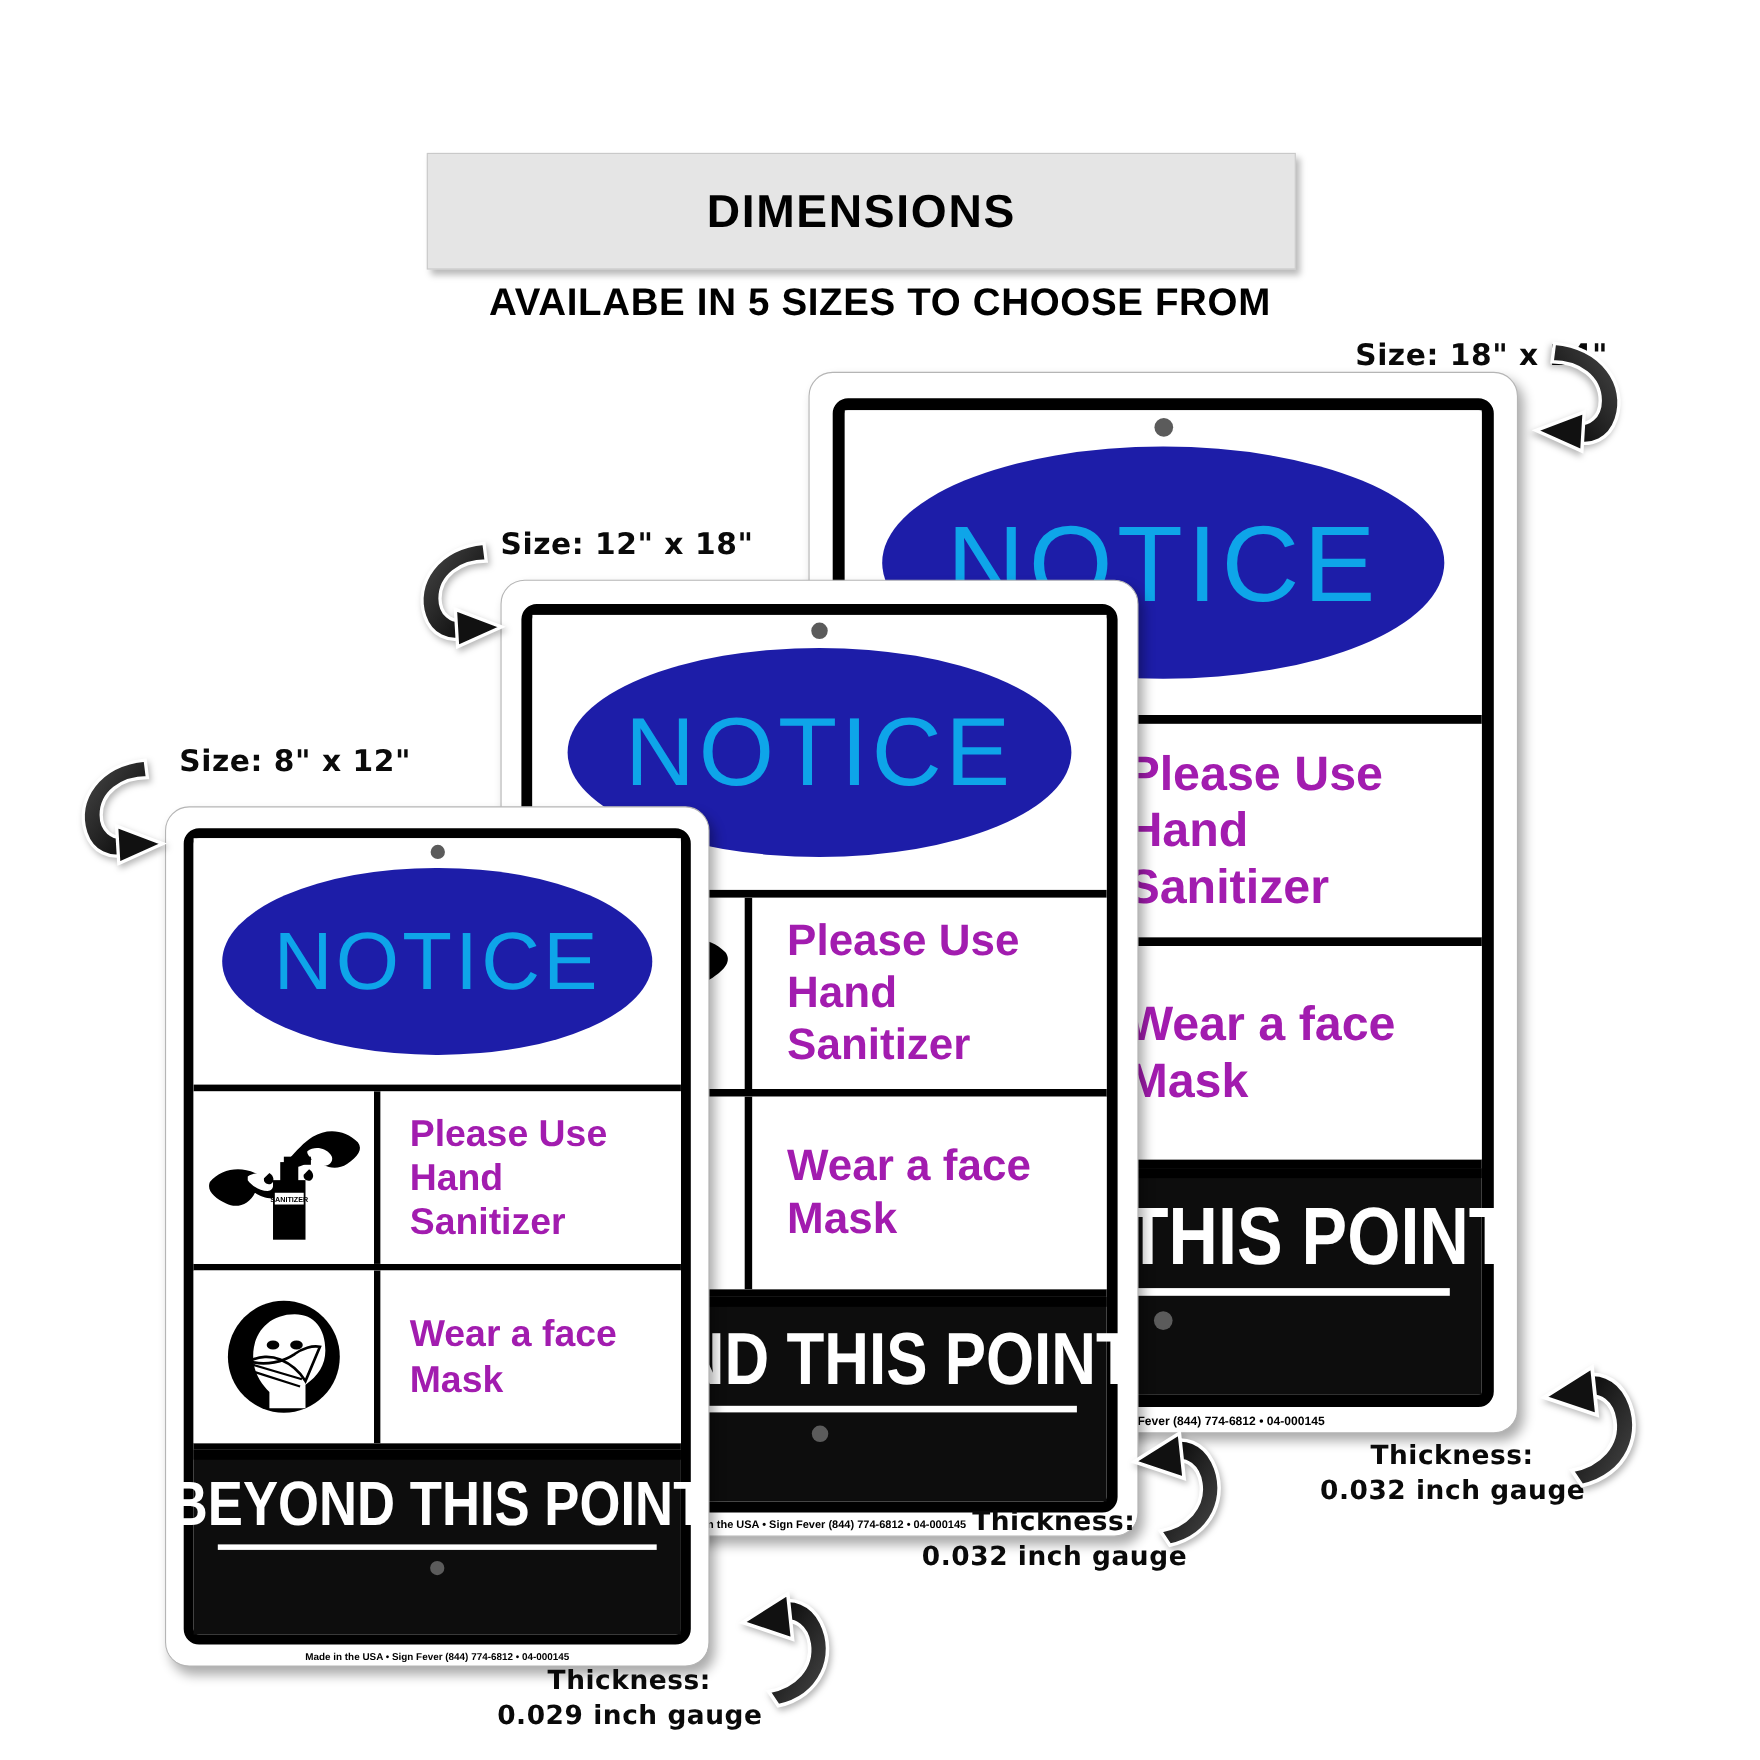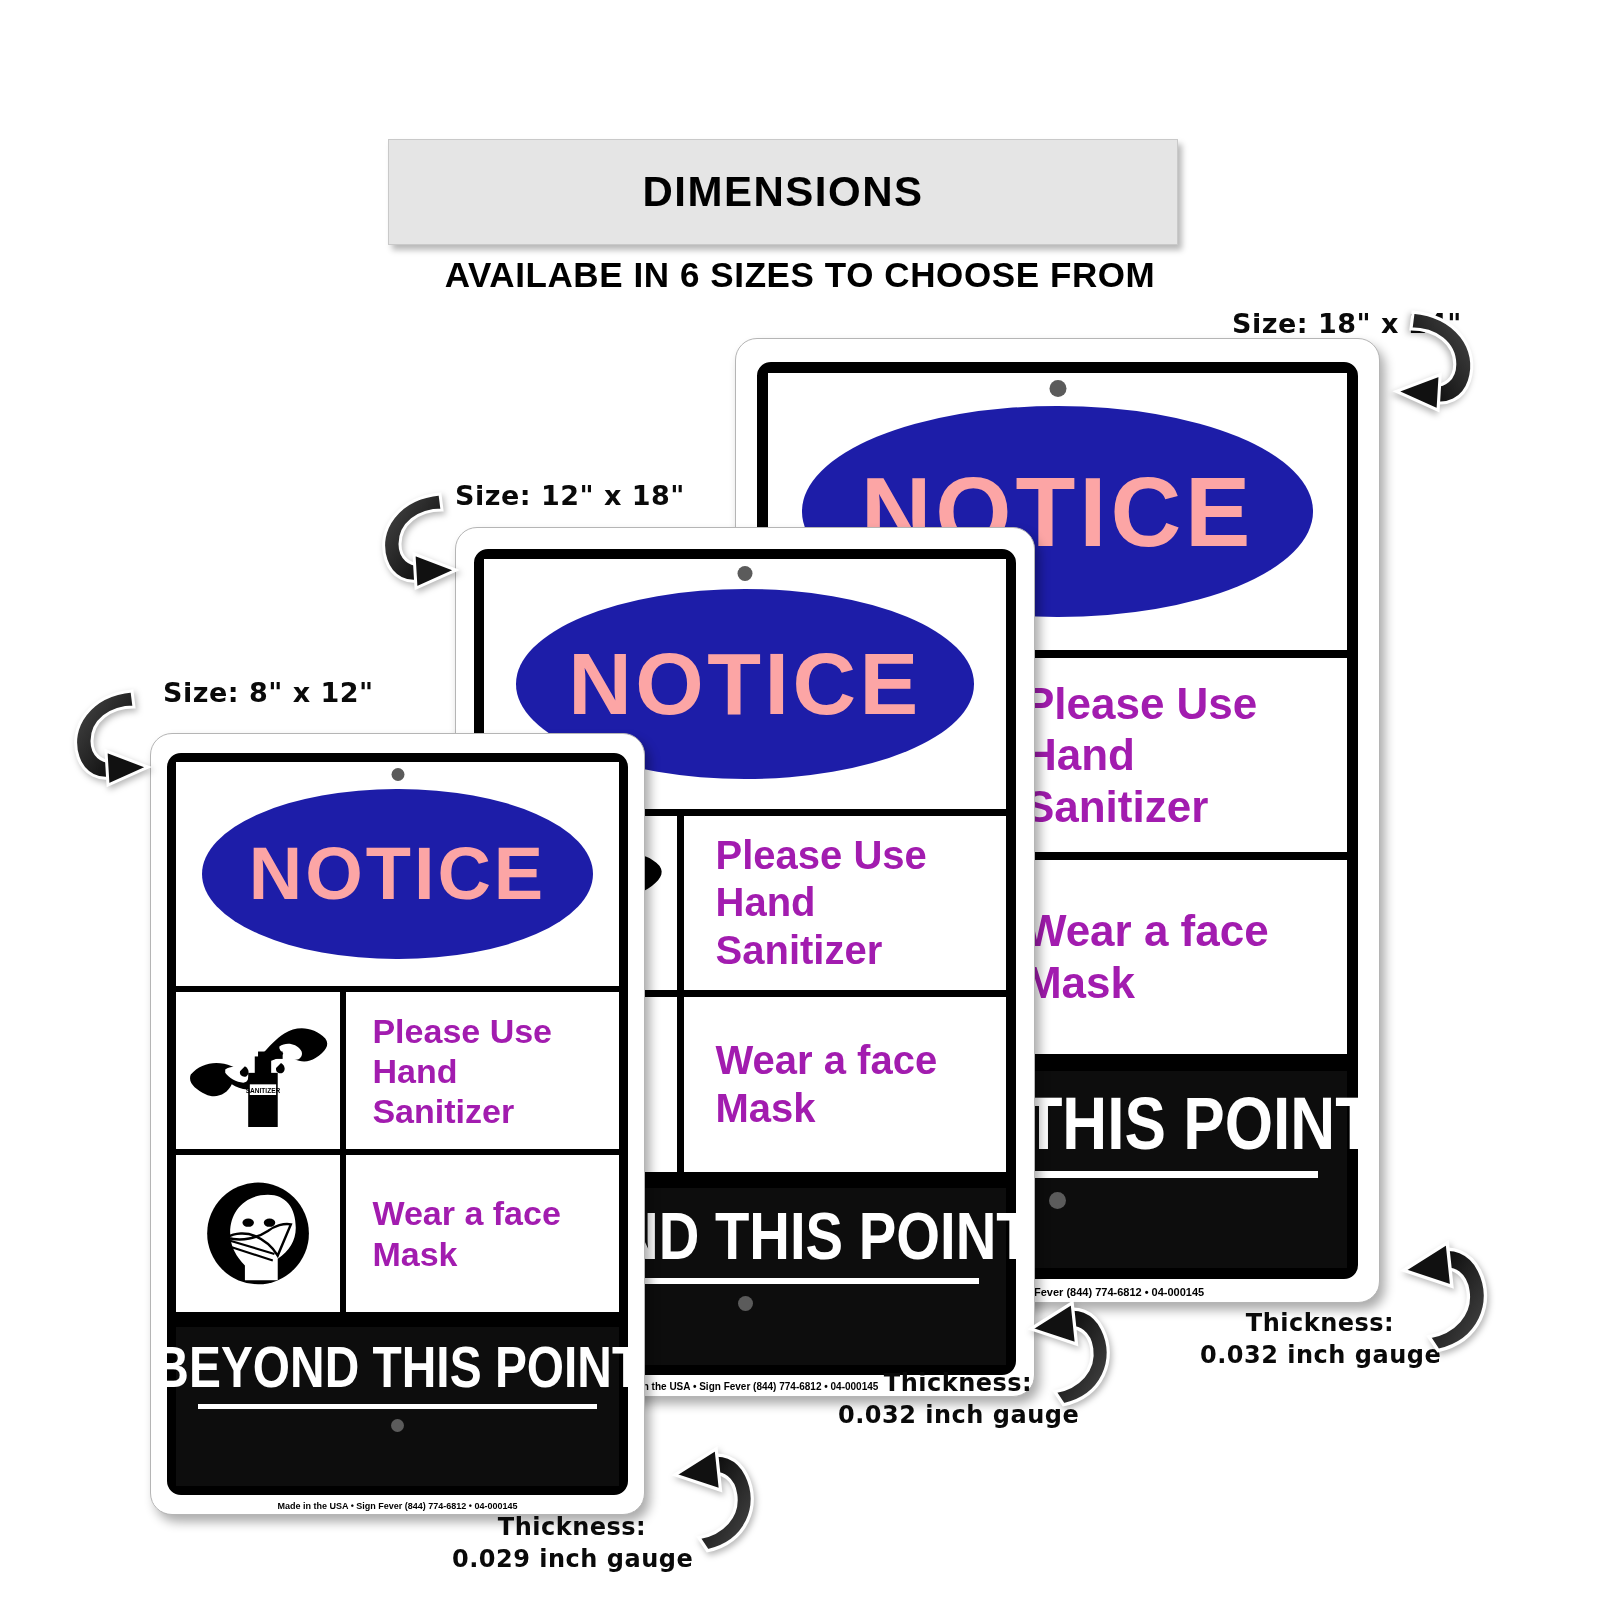--- a/index.html
+++ b/index.html
@@ -96,23 +96,23 @@
   .notice-ellipse {
     width: 88%;
     height: 76%;
     background: #1d1da8;
     border-radius: 50% / 50%;
     display: flex;
     align-items: center;
     justify-content: center;
   }
   .notice-word {
-    color: #fca5a5;
-    font-family: "Liberation Sans", sans-serif;
-    font-weight: bold;
+    color: #0ea5e9;
+    font-family: "Liberation Sans", sans-serif;
+    font-weight: normal;
     letter-spacing: 0.04em;
     line-height: 1;
     white-space: nowrap;
   }
 
   
   .row {
     flex: 1 1 0;
     display: flex;
     border-bottom: 0.62vmin solid #000;
@@ -204,21 +204,21 @@
   
   .arrow { position: absolute; }
   .arrow svg { display: block; filter: drop-shadow(2px 3px 3px rgba(0,0,0,0.28)); }
 </style>
 </head>
 <body>
 
 <div class="header-box">
   <div class="header-title">DIMENSIONS</div>
 </div>
-<div class="subtitle">AVAILABE IN 6 SIZES TO CHOOSE FROM</div>
+<div class="subtitle">AVAILABE IN 5 SIZES TO CHOOSE FROM</div>
 
 <div class="sign" id="sign-large" style="left:735px; top:338px; width:645px; height:965px; --u:965px;">
   <div class="sign-inner" style="border-width:11px;">
     <div class="notice-area" style="border-bottom-width:8px;">
       <div class="grommet" style="top:7px; width:17px; height:17px;"></div>
       <div class="notice-ellipse">
         <span class="notice-word" style="font-size:98px;">NOTICE</span>
       </div>
     </div>
     <div class="row" style="border-bottom-width:8px;">

